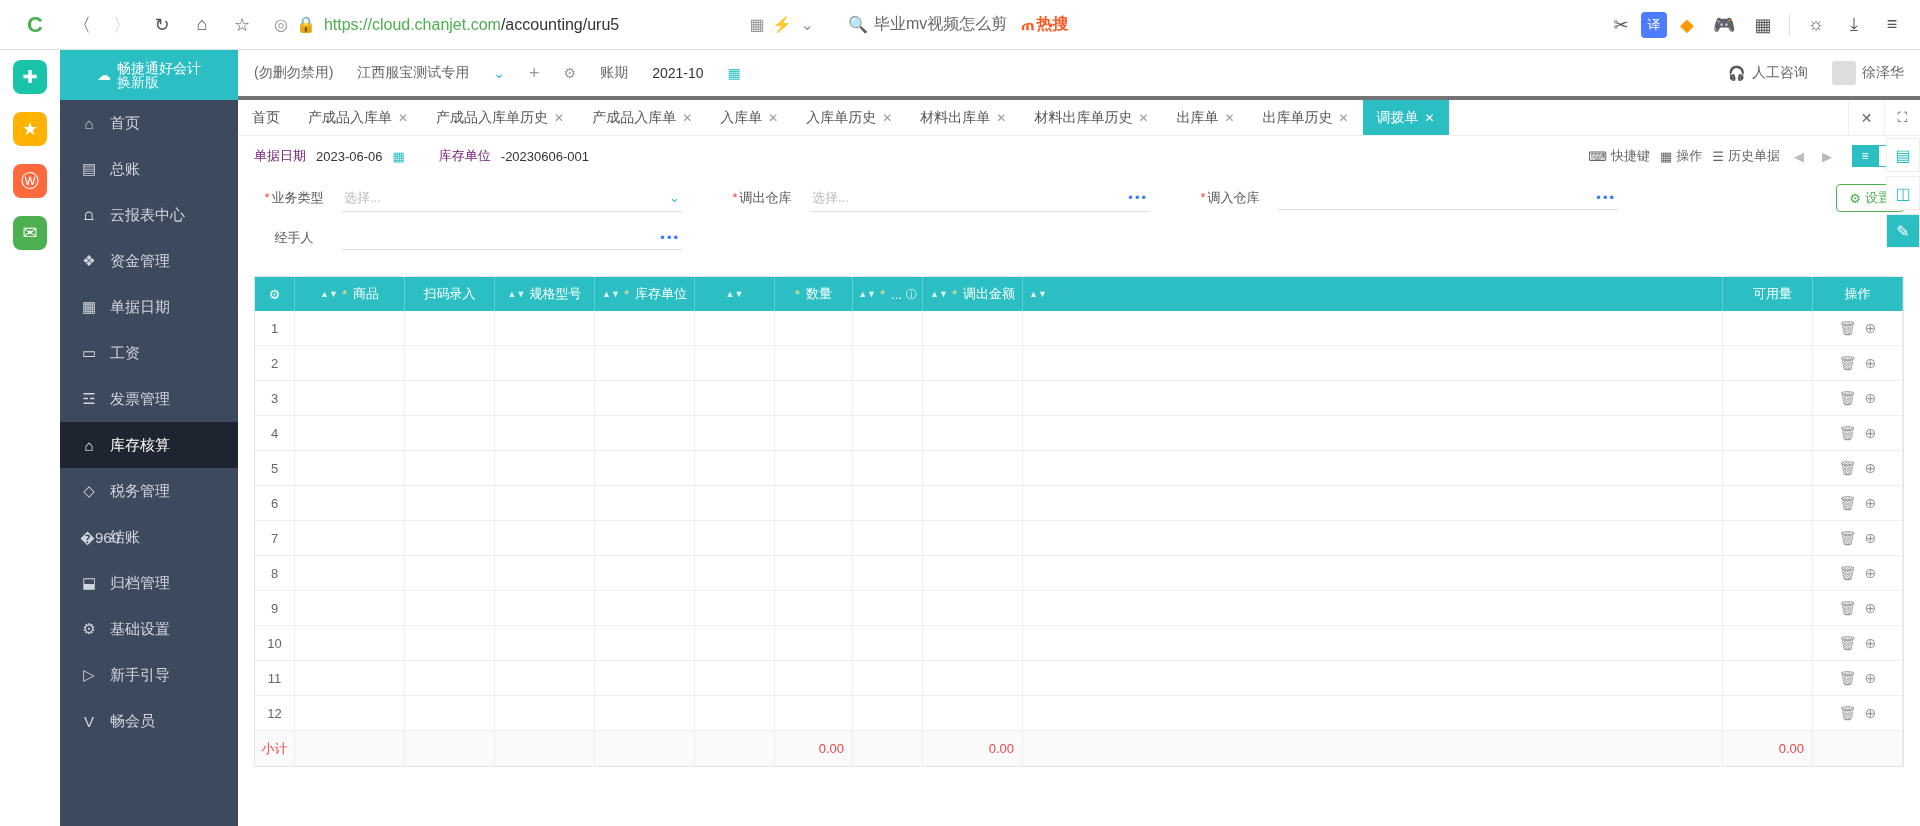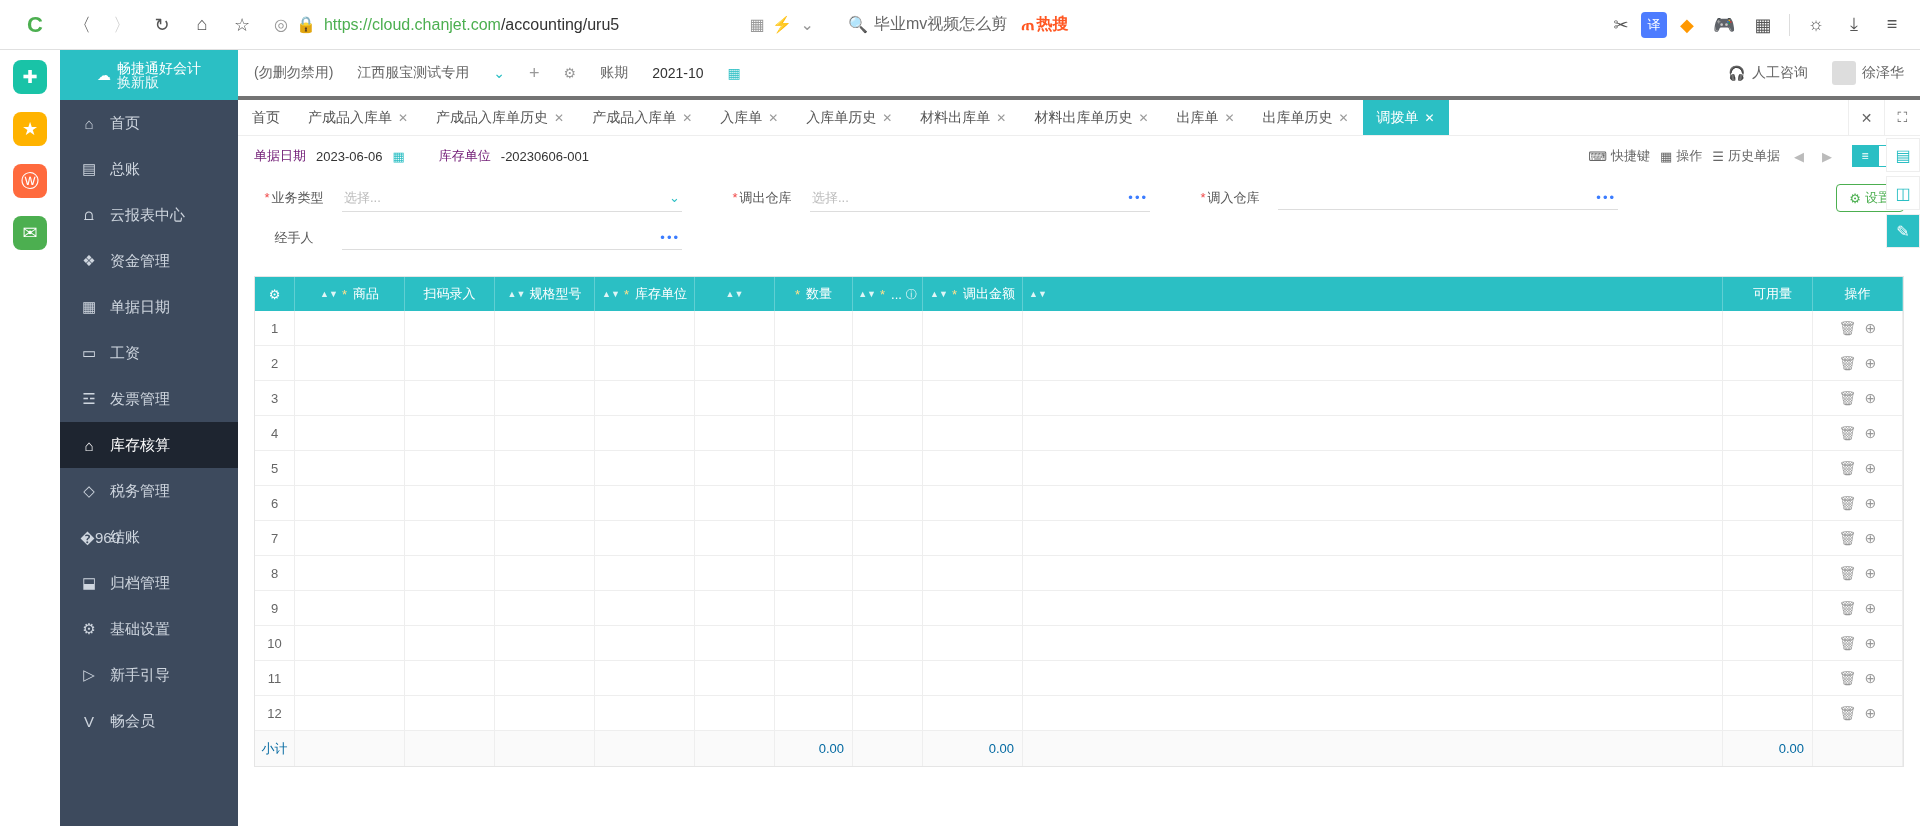--- a/index.html
+++ b/index.html
@@ -77,21 +77,21 @@
 .table-wrap { margin:0 16px; border:1px solid #e5e5e5; font-size:13px; }
 .thead { display:flex; background:#2bbfc4; color:#fff; height:34px; align-items:stretch; }
 .th { display:flex; align-items:center; justify-content:center; border-right:1px solid rgba(255,255,255,0.25); gap:4px; position:relative; }
 .th .sort { font-size:9px; opacity:0.85; display:flex; flex-direction:column; line-height:6px; }
 .th .req { color:#ffe08a; }
 .tbody { max-height: 420px; overflow:hidden; }
 .tr { display:flex; height:35px; border-bottom:1px solid #eee; color:#666; }
 .td { display:flex; align-items:center; justify-content:center; border-right:1px solid #eee; }
 .td.num { justify-content:flex-end; padding-right:8px; }
 .act-ic { color:#999; cursor:pointer; margin:0 4px; font-size:14px; }
-.tfoot { display:flex; height:35px; background:#fafafa; color:#0369a1; }
+.tfoot { display:flex; height:35px; background:#fafafa; color:#ef4444; }
 
 
 .right-rail { position:absolute; right:0; top:88px; width:34px; display:flex; flex-direction:column; gap:4px; }
 .rail-btn { width:34px; height:34px; background:#fff; border:1px solid #eee; display:flex; align-items:center; justify-content:center; color:#2bbfc4; cursor:pointer; }
 .rail-btn.active { background:#2bbfc4; color:#fff; }
 
 
 .c-idx{width:40px;} .c-prod{width:110px;} .c-scan{width:90px;} .c-spec{width:100px;}
 .c-unit{width:100px;} .c-qtyh{width:80px;} .c-qty{width:78px;} .c-price{width:70px;}
 .c-amt{width:100px;} .c-blank{flex:1;} .c-avail{width:90px;} .c-ops{width:90px;}

